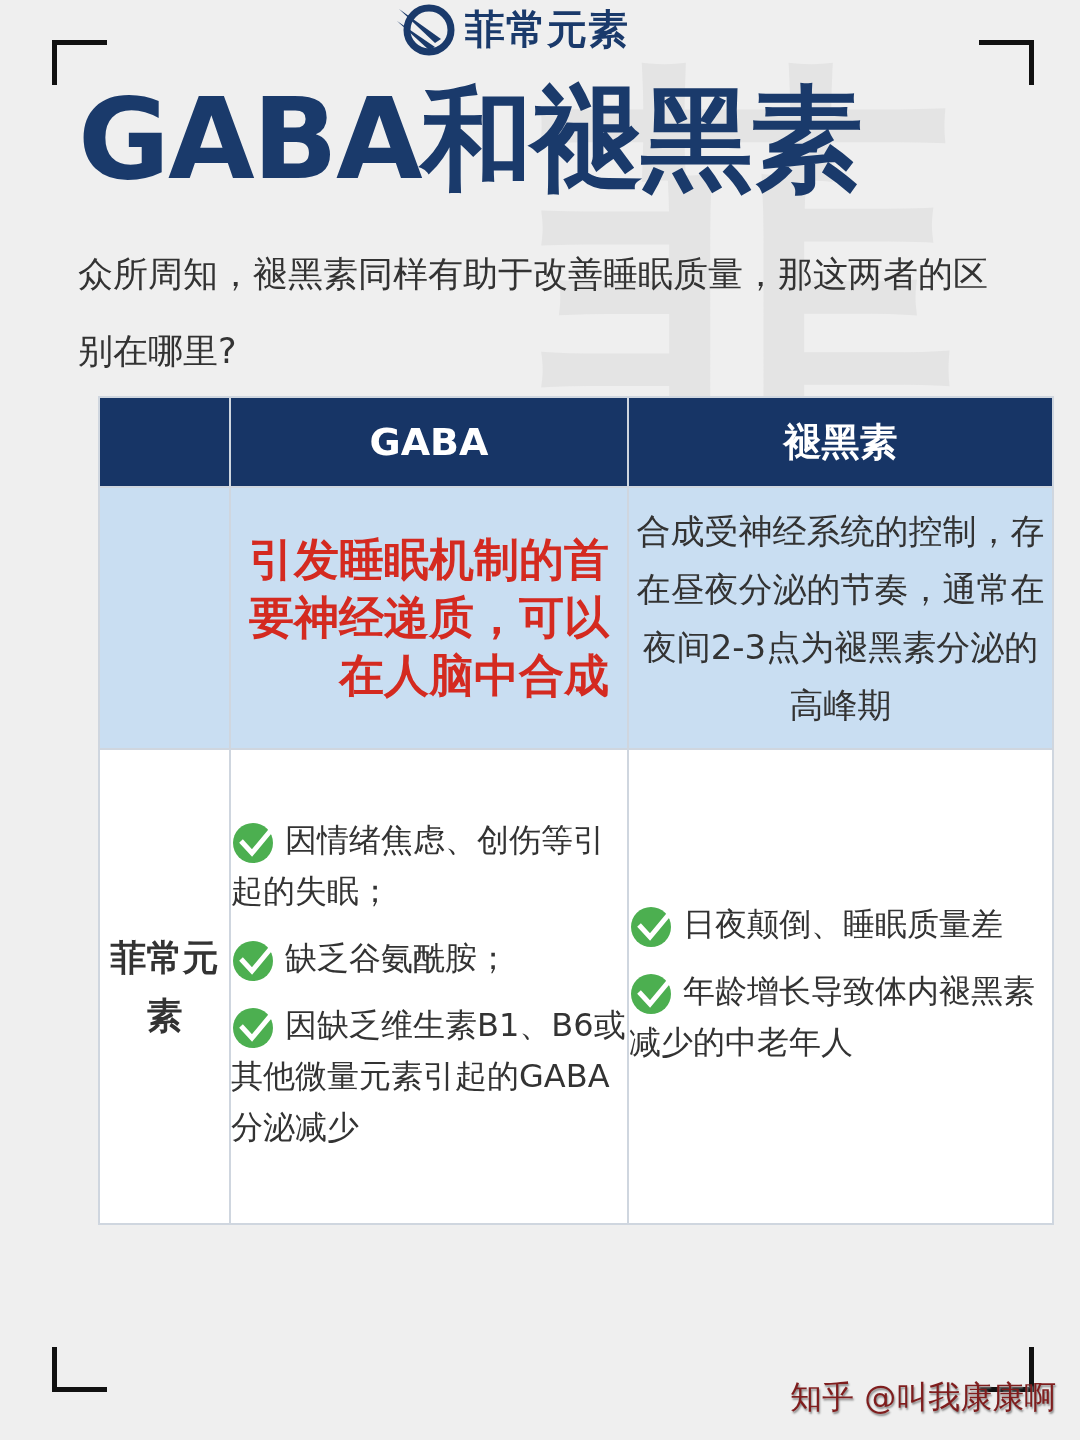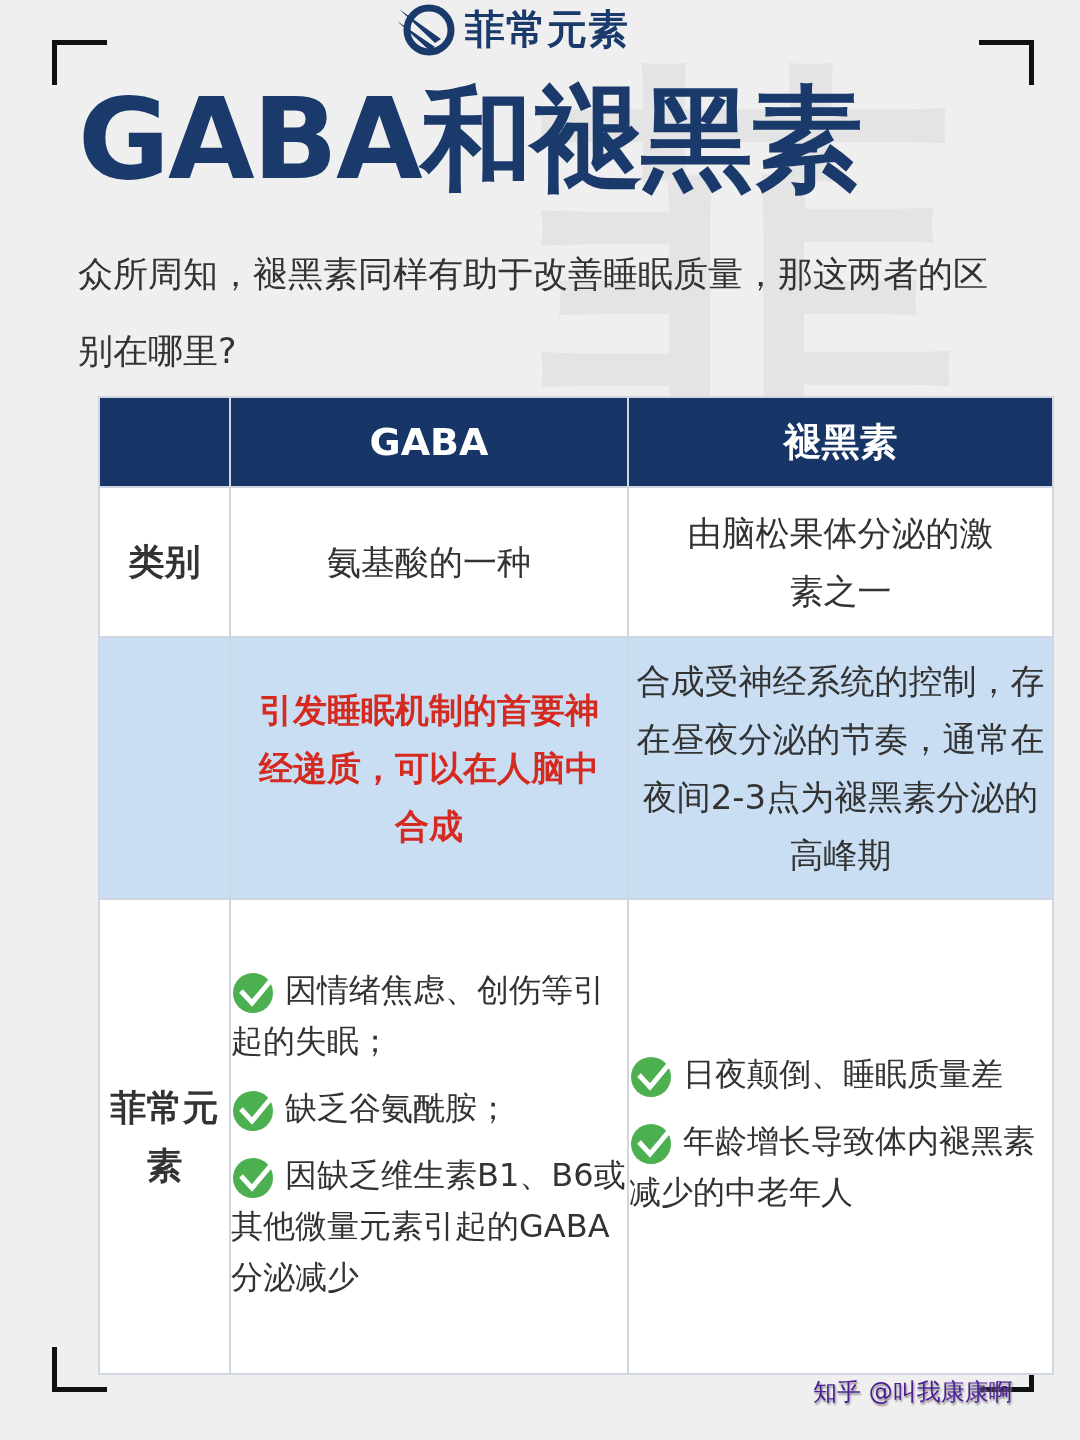--- a/index.html
+++ b/index.html
@@ -14,25 +14,25 @@
   .logo-mark{width:62px;height:54px;}
   .logo-text{font-size:40px;font-weight:bold;color:#1a3a6b;letter-spacing:1px;}
   .title{position:absolute;left:78px;top:78px;font-size:112px;font-weight:bold;color:#1a3a6b;letter-spacing:-2px;line-height:1.1;}
   .intro{position:absolute;left:78px;top:236px;width:940px;font-size:35px;line-height:77px;color:#333;}
   table{position:absolute;left:63px;top:396px;width:954px;border-collapse:collapse;table-layout:fixed;margin-left:35px;}
   td,th{border:2px solid #cfd6df;text-align:center;vertical-align:middle;}
   th{background:#173566;color:#fff;font-size:38px;font-weight:bold;height:86px;}
   .rowhead{font-size:36px;font-weight:bold;color:#333;}
   .cell{font-size:34px;line-height:58px;color:#333;}
   .blue td{background:#c9def2;}
-  .red{color:#d42a20;font-weight:bold;font-size:34px;line-height:58px;}
+  .red{color:#d42a20;font-weight:bold;font-size:45px;line-height:58px;text-align:right;}
   .list{text-align:left;padding:8px 0;font-size:32px;line-height:51px;color:#333;}
   .item{margin:10px 0 16px 0;}
   .chk{display:inline-block;width:50px;height:46px;vertical-align:middle;margin-right:4px;}
-  .watermark{position:absolute;left:813px;top:1376px;font-size:24px;color:#4c1d95;text-shadow:1px 2px 2px #888;}
+  .watermark{position:absolute;left:790px;top:1376px;font-size:32px;color:#7f1d1d;text-shadow:1px 2px 2px #888;}
 </style>
 </head>
 <body>
 
 <div class="bgchar">菲</div>
 <div class="corner c-tl"></div>
 <div class="corner c-tr"></div>
 <div class="corner c-bl"></div>
 <div class="corner c-br"></div>
 
@@ -52,25 +52,20 @@
   <colgroup>
       <col style="width:131px">
       <col style="width:398px">
       <col style="width:425px">
     </colgroup>
   <tbody>
       <tr>
     <th></th>
     <th>GABA</th>
     <th>褪黑素</th>
-  </tr>
-  <tr style="height:150px;background:#fff">
-    <td class="rowhead">类别</td>
-    <td class="cell">氨基酸的一种</td>
-    <td class="cell" style="padding:0 50px">由脑松果体分泌的激素之一</td>
   </tr>
   <tr class="blue" style="height:255px">
     <td class="rowhead"></td>
     <td class="red" style="padding:0 18px">引发睡眠机制的首要神经递质，可以在人脑中合成</td>
     <td class="cell" style="padding:14px 6px">合成受神经系统的控制，存在昼夜分泌的节奏，通常在夜间2-3点为褪黑素分泌的高峰期</td>
   </tr>
   <tr style="height:475px;background:#fff">
     <td class="rowhead" style="line-height:58px">菲常元素</td>
     <td class="list">
       <div class="item"><svg class="chk" viewBox="0 0 50 46">

